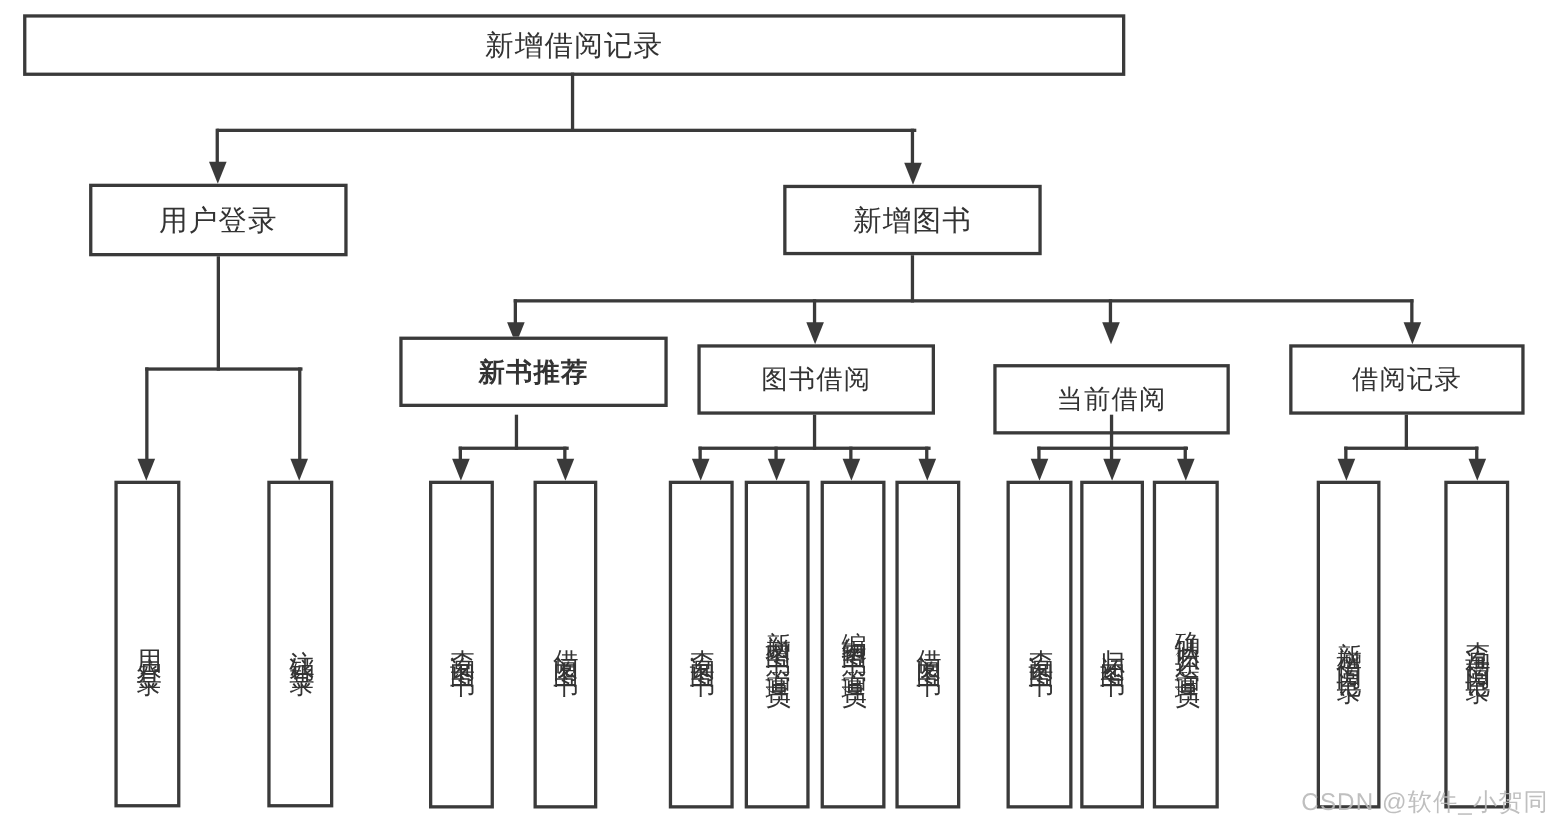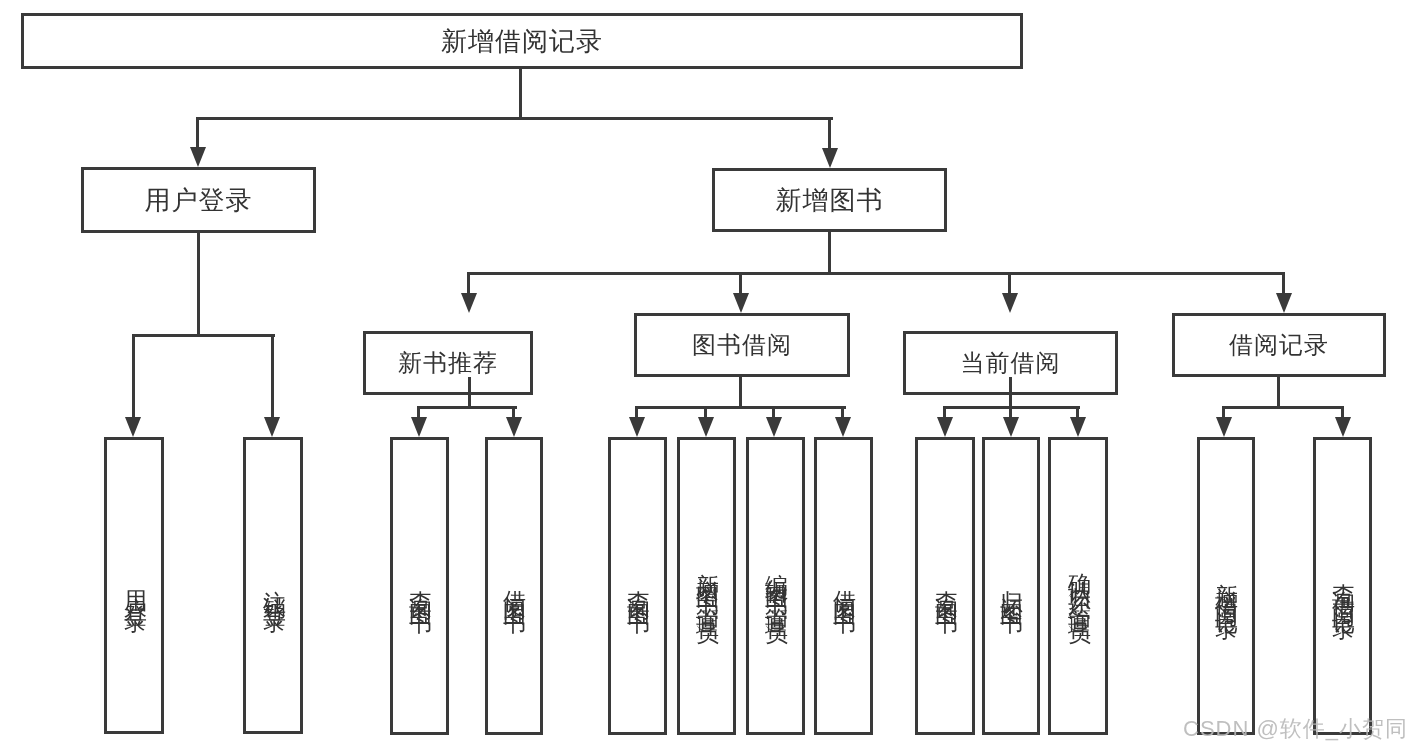--- a/index.html
+++ b/index.html
@@ -63,21 +63,21 @@
   <div class="line" style="left:467px;top:272px;width:818px;height:3px;"></div>
   <div class="line" style="left:467px;top:272px;width:3px;height:25px;"></div>
   <div class="ah" style="left:461px;top:293px;"></div>
   <div class="line" style="left:739px;top:272px;width:3px;height:25px;"></div>
   <div class="ah" style="left:733px;top:293px;"></div>
   <div class="line" style="left:1008px;top:272px;width:3px;height:25px;"></div>
   <div class="ah" style="left:1002px;top:293px;"></div>
   <div class="line" style="left:1282px;top:272px;width:3px;height:25px;"></div>
   <div class="ah" style="left:1276px;top:293px;"></div>
 
-  <div class="box l3" style="left:363px;top:331px;width:170px;height:64px;">新书推荐</div>
+  <div class="box l3" style="left:363px;top:306px;width:244px;height:64px;font-weight:bold;">新书推荐</div>
   <div class="box l3" style="left:634px;top:313px;width:216px;height:64px;font-family:Liberation Mono, monospace;">图书借阅</div>
   <div class="box l3" style="left:903px;top:331px;width:215px;height:64px;">当前借阅</div>
   <div class="box l3" style="left:1172px;top:313px;width:214px;height:64px;">借阅记录</div>
 
   <div class="line" style="left:468px;top:377px;width:3px;height:32px;"></div>
   <div class="line" style="left:417px;top:406px;width:100px;height:3px;"></div>
   <div class="line" style="left:417px;top:406px;width:3px;height:14px;"></div>
   <div class="ah" style="left:411px;top:417px;"></div>
   <div class="line" style="left:512px;top:406px;width:3px;height:14px;"></div>
   <div class="ah" style="left:506px;top:417px;"></div>

